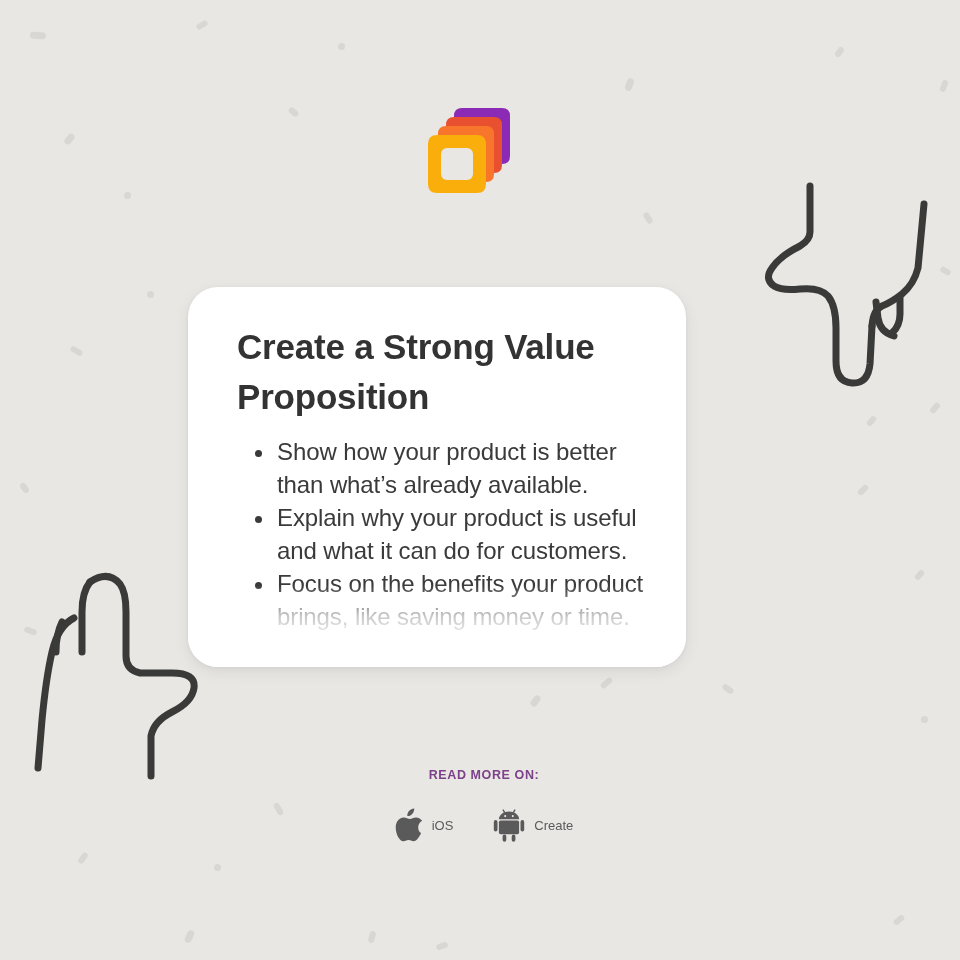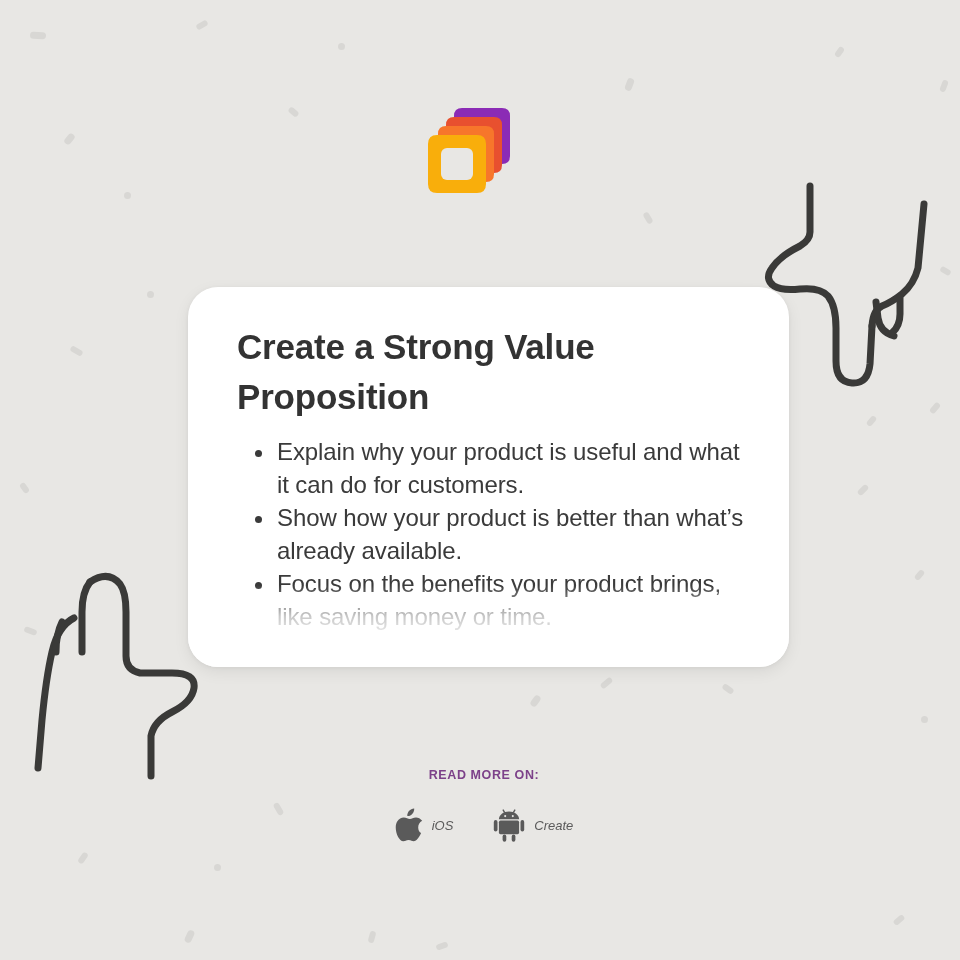--- a/index.html
+++ b/index.html
@@ -49,21 +49,21 @@
     pointer-events: none;
   }
   #hand-right { left: 752px; top: 176px; width: 208px; height: 220px; }
   #hand-left  { left: 20px;  top: 560px; width: 200px; height: 230px; }
 
   
   #card {
     position: absolute;
     left: 188px;
     top: 287px;
-    width: 601px;
+    width: 498px;
     height: 380px;
     background: #ffffff;
     border-radius: 30px;
     box-shadow: 0 5px 16px rgba(0,0,0,0.07), 0 1px 4px rgba(0,0,0,0.05);
     overflow: hidden;
   }
   #card-inner {
     position: absolute;
     left: 0; top: 0; right: 0; bottom: 0;
     padding: 35px 40px 0 49px;
@@ -136,21 +136,20 @@
   #wordmark .ds-name { font-weight: bold; }
   #wordmark .ds-dot  { color: #8a3f95; font-weight: bold; }
   #wordmark .ds-tld  { font-weight: normal; color: #4a4a4a; }
 
   #store-badges {
     margin-top: 26px;
     display: flex;
     justify-content: center;
     align-items: center;
     gap: 40px;
-    font-style: italic;
   }
   .badge {
     display: flex;
     align-items: center;
     gap: 9px;
   }
   .badge .badge-label {
     font-size: 13px;
     color: #5a5a5a;
   }
@@ -223,22 +222,22 @@
         <path d="M54 58 Q38 66 32 92 Q26 118 22 160 L18 208"></path>
         <path d="M42 62 Q36 74 36 92"></path>
       </g>
     </svg>
   </div>
 
   <div id="card">
     <div id="card-inner">
       <h1 id="card-title">Create a Strong Value Proposition</h1>
       <ul id="bullet-list">
+        <li>Show how your product is better than what’s already available.</li>
         <li>Explain why your product is useful and what it can do for customers.</li>
-        <li>Show how your product is better than what’s already available.</li>
         <li>Focus on the benefits your product brings, like saving money or time.</li>
       </ul>
     </div>
     <div id="fade-mask"></div>
   </div>
 
   <div id="footer">
     <p id="read-more-on">READ MORE ON:</p>
 
 

